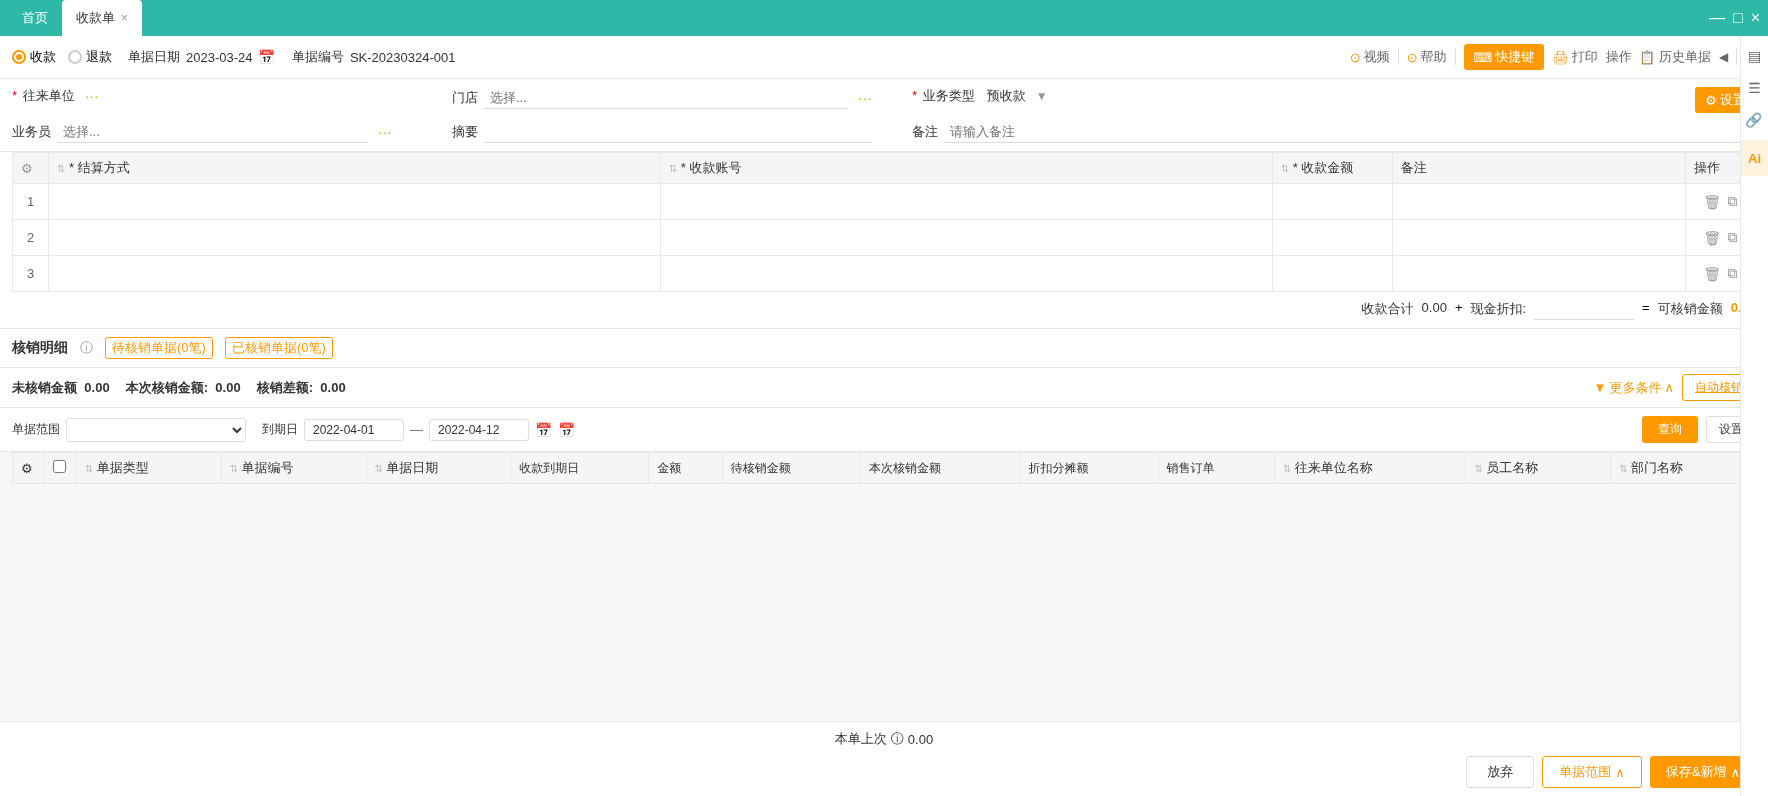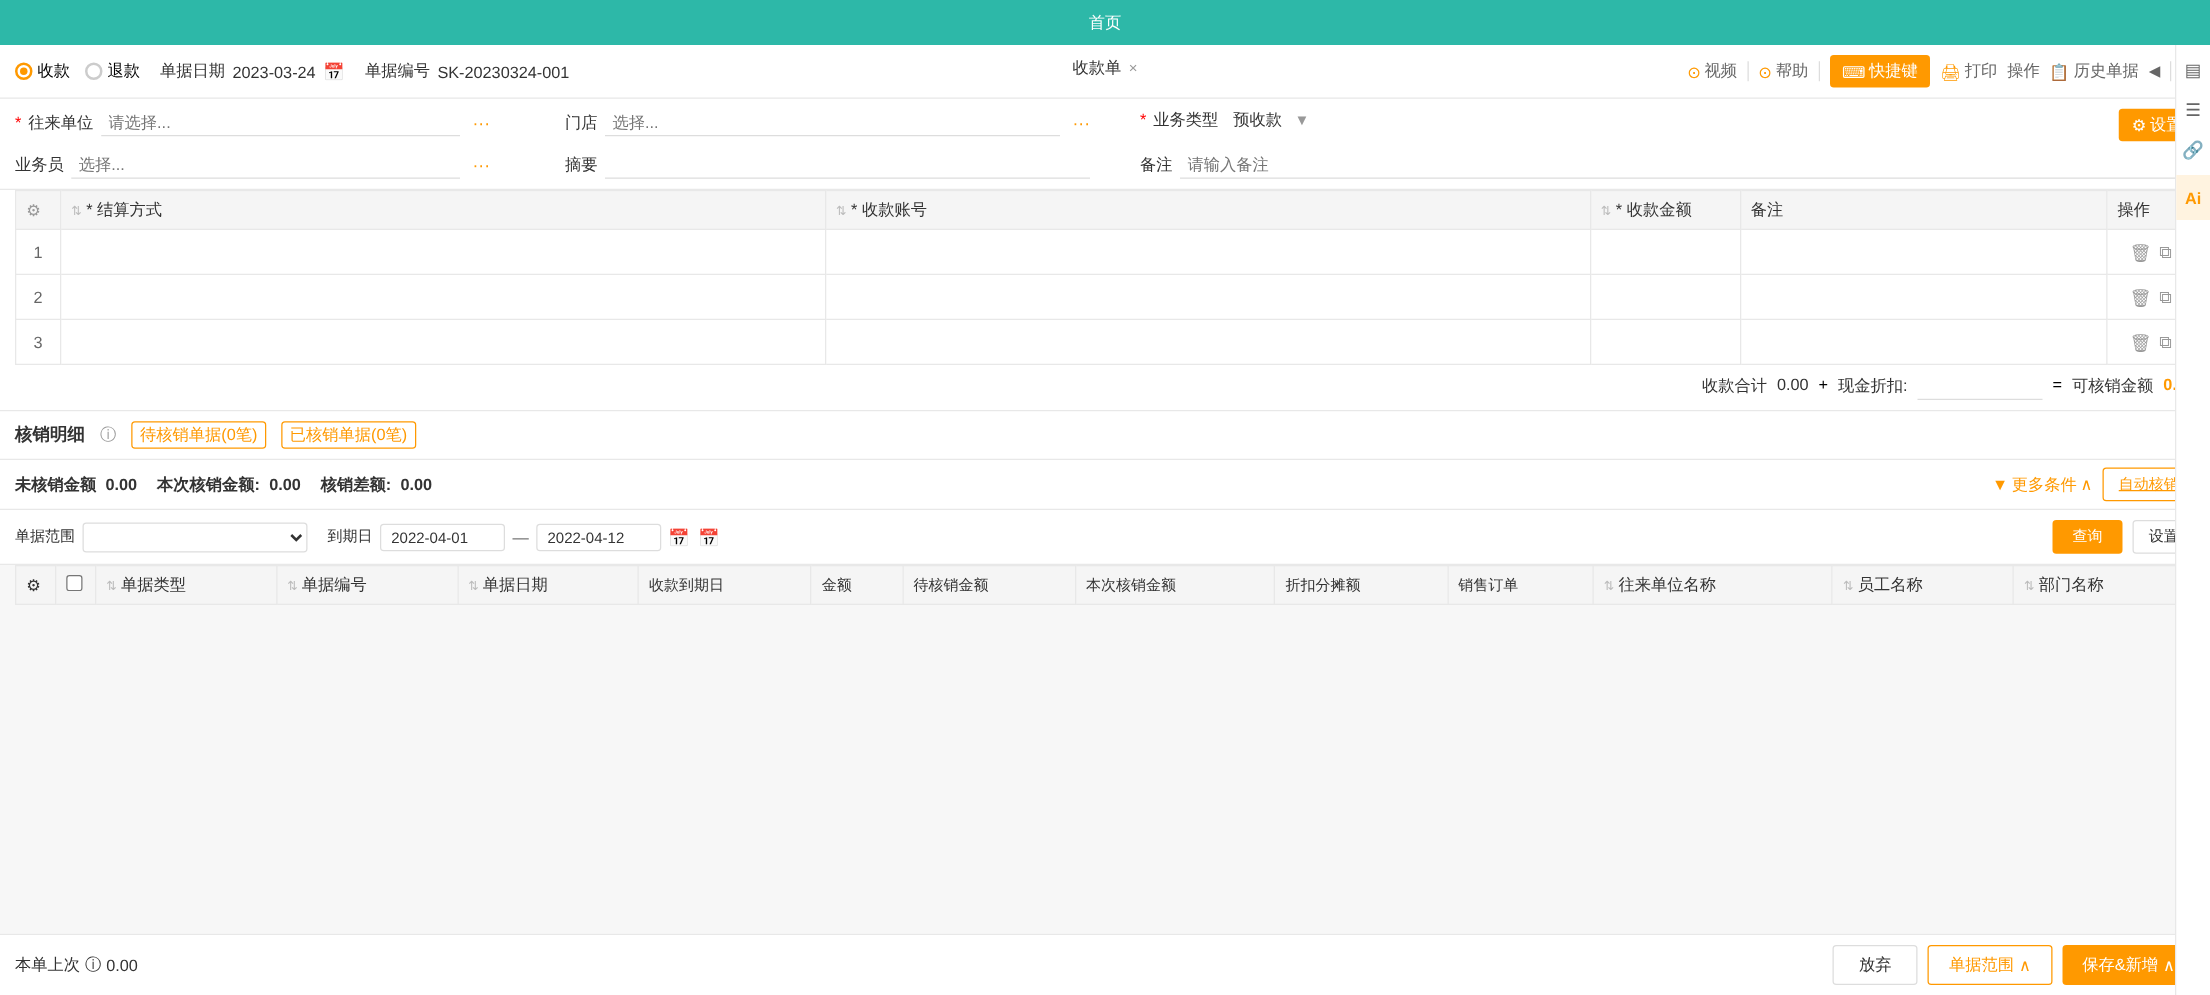--- a/index.html
+++ b/index.html
@@ -2,21 +2,21 @@
 <html><head>
   <meta charset="utf-8">
   <style>
     * { box-sizing: border-box; margin: 0; padding: 0; font-family: 'Microsoft YaHei', 'PingFang SC', Arial, sans-serif; font-size: 13px; }
     body { background: #f0f2f5; width: 1768px; height: 796px; overflow: hidden; }
 
     
     .tab-bar {
       display: flex; align-items: center;
       background: #2db8a8;
-      height: 36px; padding: 0 8px; flex-direction: column;
+      height: 36px; padding: 0 8px;
     }
     .tab-home {
       color: #fff; padding: 0 14px; height: 36px; line-height: 36px;
       cursor: pointer; font-size: 13px;
     }
     .tab-active {
       background: #fff; color: #333;
       padding: 0 14px; height: 36px; line-height: 36px;
       display: flex; align-items: center; gap: 6px;
       border-radius: 4px 4px 0 0;
@@ -197,21 +197,21 @@
     .hx-table th {
       background: #f5f5f5; border: 1px solid #e8e8e8;
       padding: 6px 8px; text-align: left; font-weight: normal;
       color: #333; white-space: nowrap; font-size: 12px;
     }
 
     
     .bottom-bar {
       display: flex; align-items: center;
       padding: 8px 12px; border-top: 1px solid #e8e8e8;
-      background: #fff; flex-shrink: 0; gap: 8px;
+      background: #fff; flex-shrink: 0; gap: 8px; flex-direction: column;
     }
     .bottom-info { color: #333; font-size: 12px; display: flex; align-items: center; gap: 4px; }
     .bottom-right { margin-left: auto; display: flex; gap: 8px; }
     .btn-abandon {
       background: #fff; border: 1px solid #ddd; color: #333;
       padding: 6px 20px; border-radius: 3px; cursor: pointer; font-size: 13px;
     }
     .btn-save-draft {
       background: #fff; border: 1px solid #f90; color: #f90;
       padding: 6px 16px; border-radius: 3px; cursor: pointer; font-size: 13px;
@@ -308,21 +308,20 @@
   </div>
 
   <div class="form-area">
     <div class="form-row">
 
       <div class="form-field" style="max-width: 380px;">
         <span class="form-field-label">
           <span class="required">*</span>
           <span>往来单位</span>
         </span>
-        <input class="form-input" type="text" placeholder="请选择..." style="">
         <span class="more-icon">···</span>
       </div>
 
       <div class="form-field" style="max-width: 420px; margin-left: 60px;">
         <span class="form-field-label">门店</span>
         <input class="form-input" type="text" placeholder="选择..." style="">
         <span class="more-icon">···</span>
       </div>
 
       <div class="form-field" style="margin-left: 40px; max-width: 400px;">

